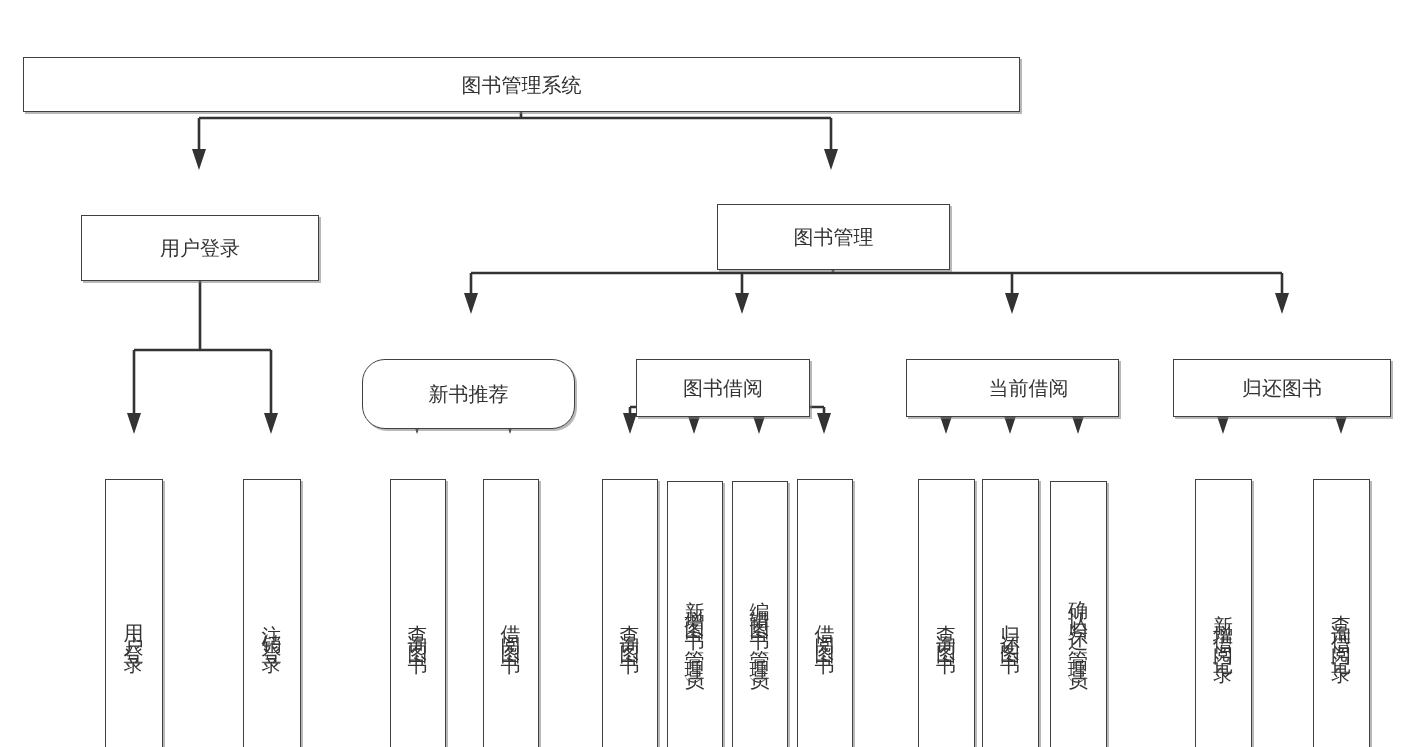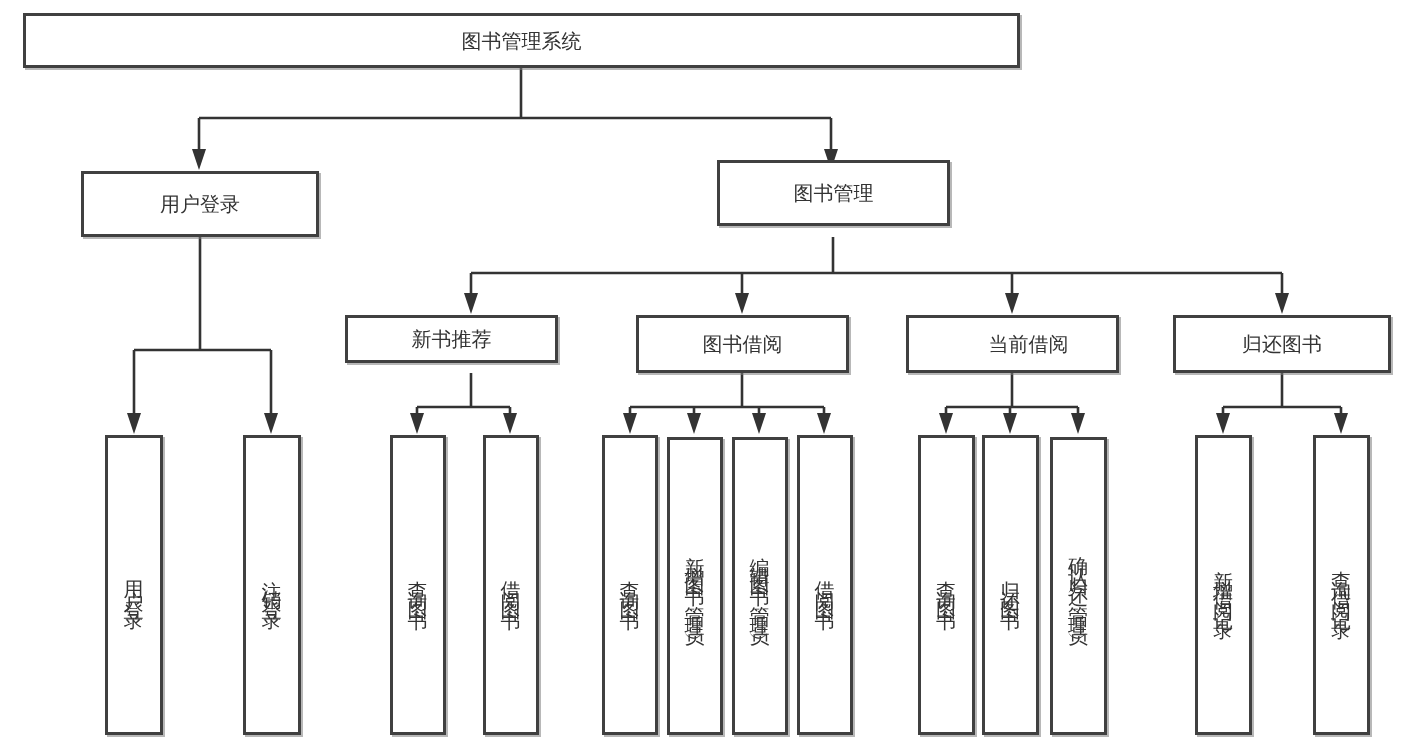--- a/index.html
+++ b/index.html
@@ -4,25 +4,26 @@
 <style>
   html,body{margin:0;padding:0;background:#ffffff;}
   .canvas{
     position:relative;width:1405px;height:747px;background:#ffffff;
     font-family:"DejaVu Sans","Liberation Sans",sans-serif;
     color:#333333;overflow:hidden;
   }
   .wires{position:absolute;left:0;top:0;width:1405px;height:747px;}
   .box{
     position:absolute;box-sizing:border-box;
-    border:3px solid #404040;background:#ffffff;
+    border:1px solid #404040;background:#ffffff;
     display:flex;align-items:center;justify-content:center;
     font-size:20px;line-height:1;color:#333333;
     box-shadow:2px 2px 0 rgba(125,125,125,0.55);
     white-space:nowrap;
+    margin-top:44px;
   }
   .vert{
     writing-mode:vertical-rl;text-orientation:mixed;
     letter-spacing:10px;font-size:20px;
     white-space:normal;
   }
   .watermark{
     position:absolute;right:13px;top:714px;
     font-size:19px;color:#b5b5b5;letter-spacing:1px;
     z-index:5;
@@ -100,22 +101,22 @@
       <polygon points="1216,413 1230,413 1223,434"></polygon>
       <polygon points="1334,413 1348,413 1341,434"></polygon>
     </g>
   </svg>
 
   <div class="box" style="left:23px;top:13px;width:997px;height:55px;">图书管理系统</div>
 
   <div class="box" style="left:81px;top:171px;width:238px;height:66px;">用户登录</div>
   <div class="box" style="left:717px;top:160px;width:233px;height:66px;">图书管理</div>
 
-  <div class="box" style="left:345px;top:315px;width:213px;height:48px;">新书推荐</div>
-  <div class="box" style="left:636px;top:315px;width:213px;height:58px;">图书借阅</div>
+  <div class="box" style="left:362px;top:315px;width:213px;height:70px;border-radius:23px;">新书推荐</div>
+  <div class="box" style="left:636px;top:315px;width:174px;height:58px;">图书借阅</div>
   <div class="box" style="left:906px;top:315px;width:213px;height:58px;padding-left:32px;">当前借阅</div>
   <div class="box" style="left:1173px;top:315px;width:218px;height:58px;">归还图书</div>
 
   <div class="box vert" style="left:105px;top:435px;width:58px;height:300px;">用户登录</div>
   <div class="box vert" style="left:243px;top:435px;width:58px;height:300px;">注销登录</div>
 
   <div class="box vert" style="left:390px;top:435px;width:56px;height:300px;">查询图书</div>
   <div class="box vert" style="left:483px;top:435px;width:56px;height:300px;">借阅图书</div>
 
   <div class="box vert" style="left:602px;top:435px;width:56px;height:300px;">查询图书</div>

